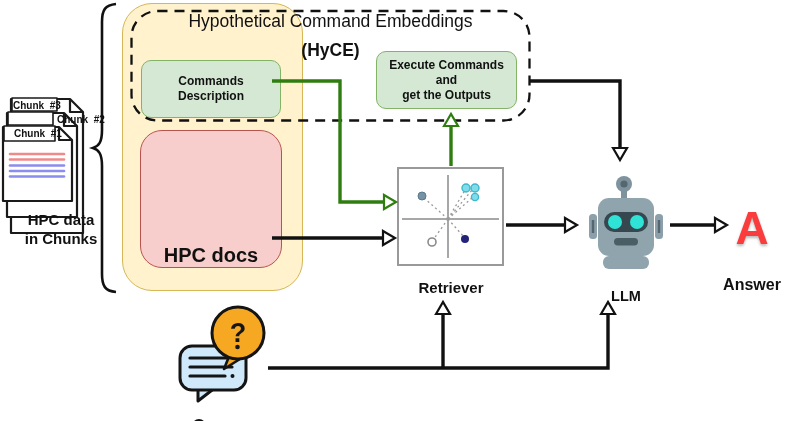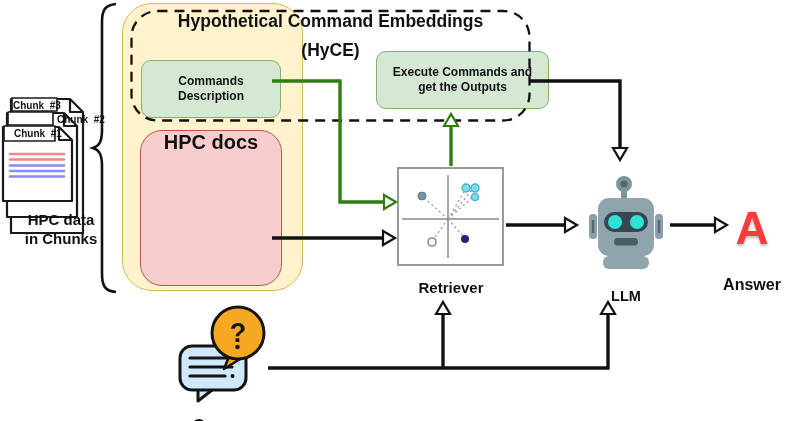--- a/index.html
+++ b/index.html
@@ -18,36 +18,36 @@
   .yellow-box {
     left: 122px; top: 3px; width: 181px; height: 288px;
     background: #fff2cc; border: 1.5px solid #d6b656; border-radius: 30px;
   }
   .green-box {
     background: #d5e8d4; border: 1.5px solid #82b366; border-radius: 10px;
     display: flex; flex-direction: column; align-items: center; justify-content: center;
     font-weight: bold; font-size: 12px; color: #111; line-height: 15px; text-align: center;
   }
   .commands-box { left: 141px; top: 51px; width: 140px; height: 58px; margin-top: 9px; }
-  .execute-box  { left: 376px; top: 51px; width: 173px; height: 58px; }
+  .execute-box  { left: 376px; top: 51px; width: 141px; height: 58px; }
   .pink-box {
-    left: 140px; top: 130px; width: 142px; height: 156px;
+    left: 140px; top: 130px; width: 142px; height: 138px;
     background: #f8cecc; border: 1.5px solid #b85450; border-radius: 22px;
-    display: flex; align-items: flex-start; justify-content: center;
+    display: flex; align-items: flex-end; justify-content: center;
     font-weight: bold; font-size: 20px; color: #111;
   }
   .retriever-box {
     left: 397px; top: 167px; width: 107px; height: 99px;
     background: #ffffff; border: 2px solid #999999;
   }
 
   
   .hyce-title {
     left: 131px; top: 11px; width: 399px; text-align: center;
-    font-weight: bold; font-size: 17.5px; color: #111;
+    font-weight: normal; font-size: 17.5px; color: #111;
   }
   .hyce-subtitle {
     left: 131px; top: 40px; width: 399px; text-align: center;
     font-weight: bold; font-size: 17.5px; color: #111;
   }
   .caption {
     font-weight: bold; color: #111; text-align: center;
   }
   .retriever-label { left: 392px; top: 279px; width: 118px; font-size: 15px; }
   .llm-label      { left: 591px; top: 288px; width: 70px;  font-size: 14.5px; }

